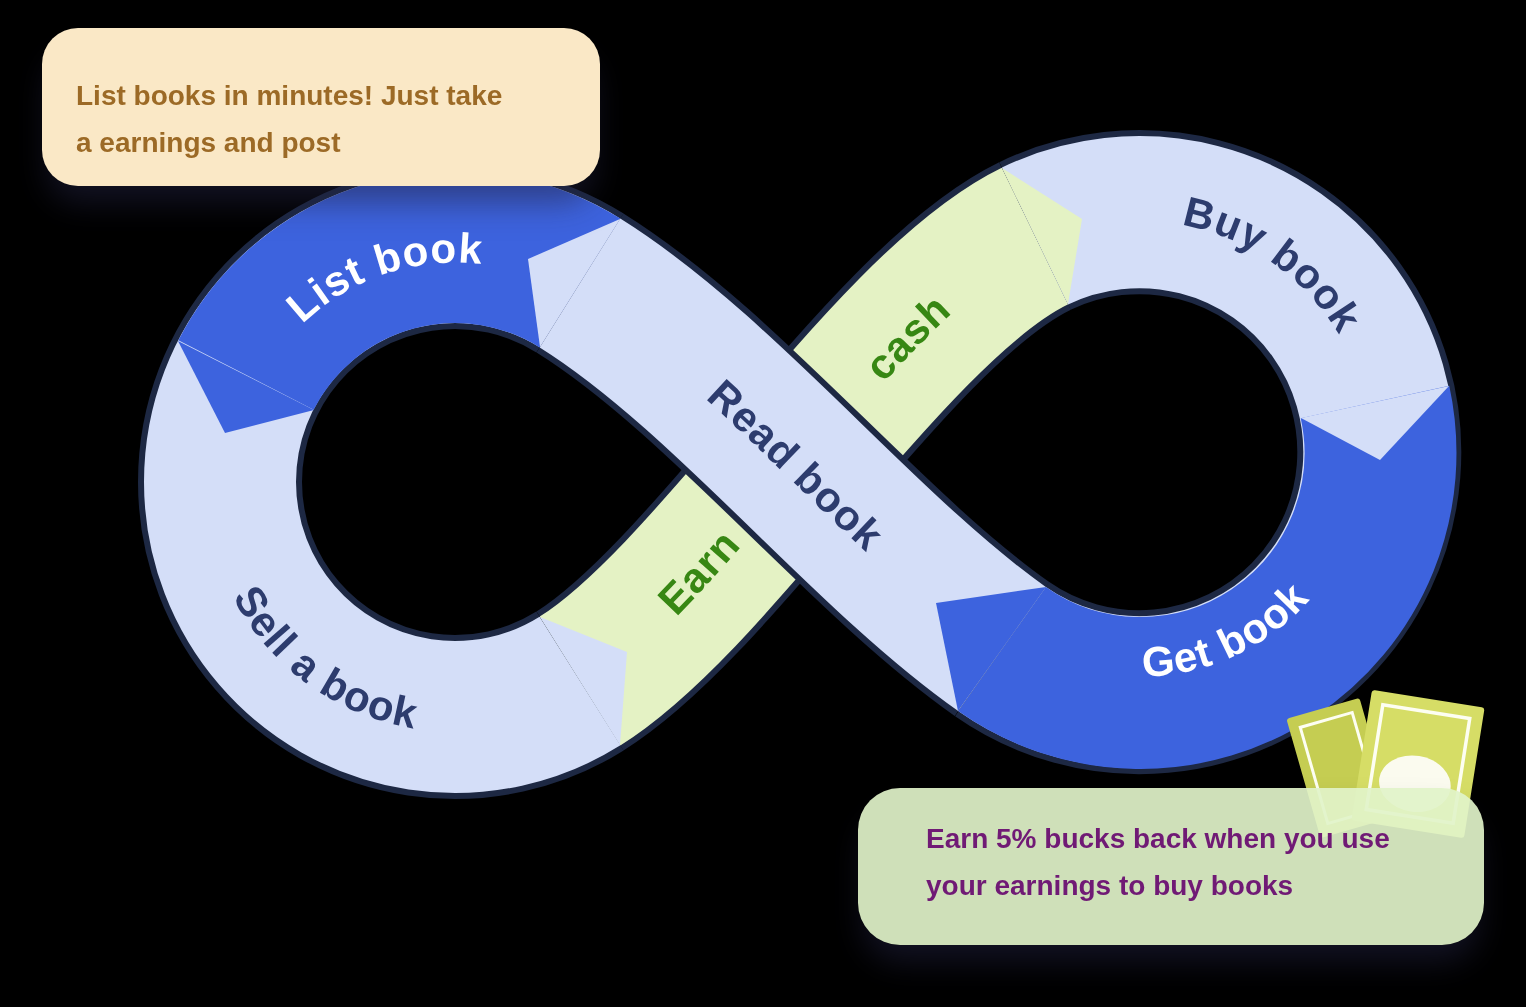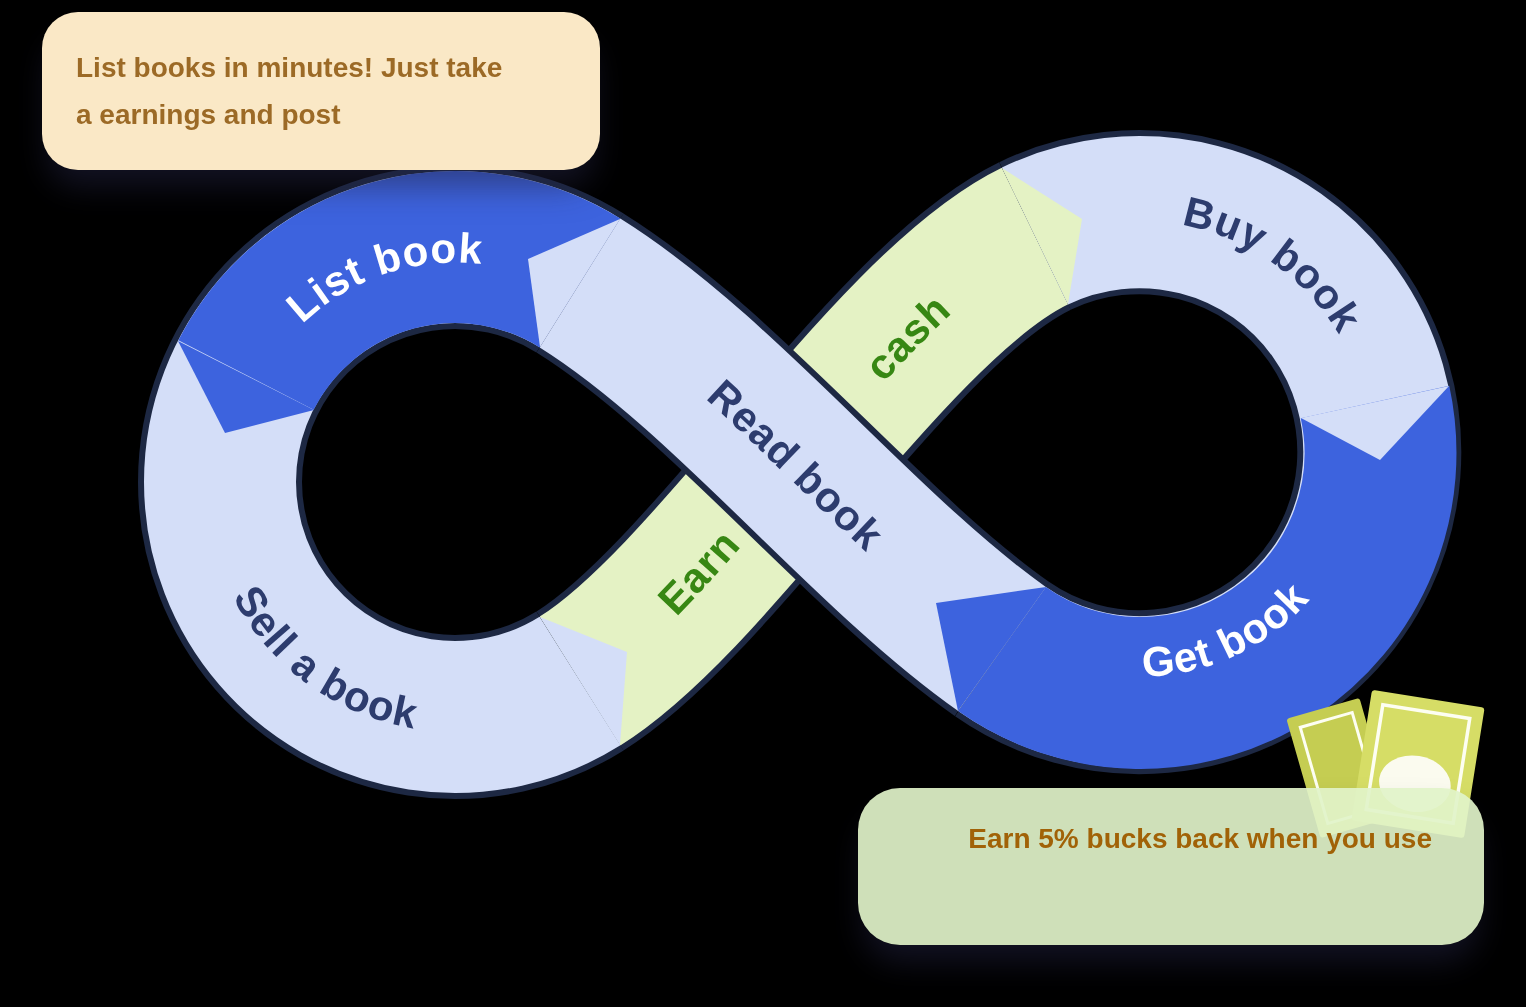--- a/index.html
+++ b/index.html
@@ -22,29 +22,28 @@
   .lbl-navy{fill:#2d3c6e;}
   .lbl-white{fill:#ffffff;}
   .lbl-green{fill:#378713;}
 
   .callout{
     position:absolute;box-sizing:border-box;
     font-weight:700;font-size:28px;line-height:47px;
     box-shadow:0 22px 32px -6px rgba(35,35,65,0.55);
   }
   #callout-listing{
-    left:42px;top:12px;width:558px;height:158px;
+    left:42px;top:28px;width:558px;height:158px;
     background:#fae8c6;color:#9c6a26;border-radius:36px;
-    padding:32px 34px;
+    padding:44px 34px;
   }
   #callout-earnings{
     left:858px;top:788px;width:626px;height:157px;
-    background:rgba(225,243,201,0.92);color:#a16207;border-radius:42px;
-    padding:27px 52px;
-    text-align:right;
+    background:rgba(225,243,201,0.92);color:#701a75;border-radius:42px;
+    padding:27px 68px;
   }
   .callout-line{white-space:nowrap;}
 </style>
 </head>
 <body>
 
 <div id="stage">
 
   <svg id="loop-svg" viewBox="0 0 1526 1007" aria-hidden="true">
     <defs>
@@ -121,15 +120,16 @@
     </g>
   </svg>
 
   <div id="callout-listing" class="callout">
     <div class="callout-line">List books in minutes! Just take</div>
     <div class="callout-line">a earnings and post</div>
   </div>
 
   <div id="callout-earnings" class="callout">
     <div class="callout-line">Earn 5% bucks back when you use</div>
+    <div class="callout-line">your earnings to buy books</div>
   </div>
 
 </div>
 
 </body></html>

